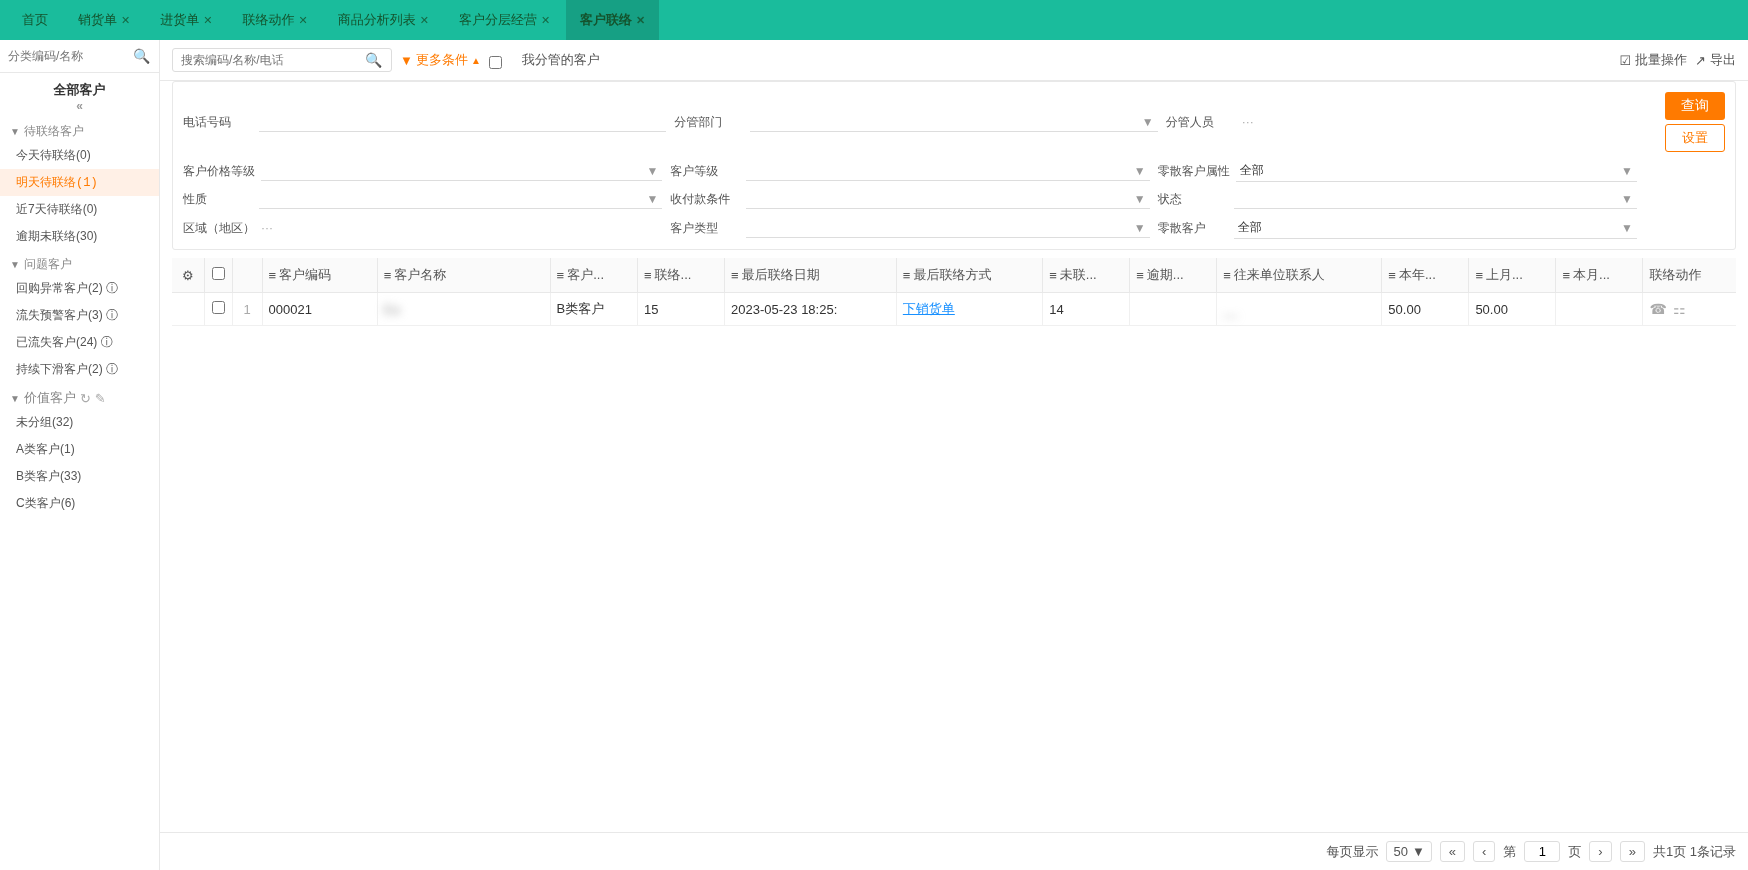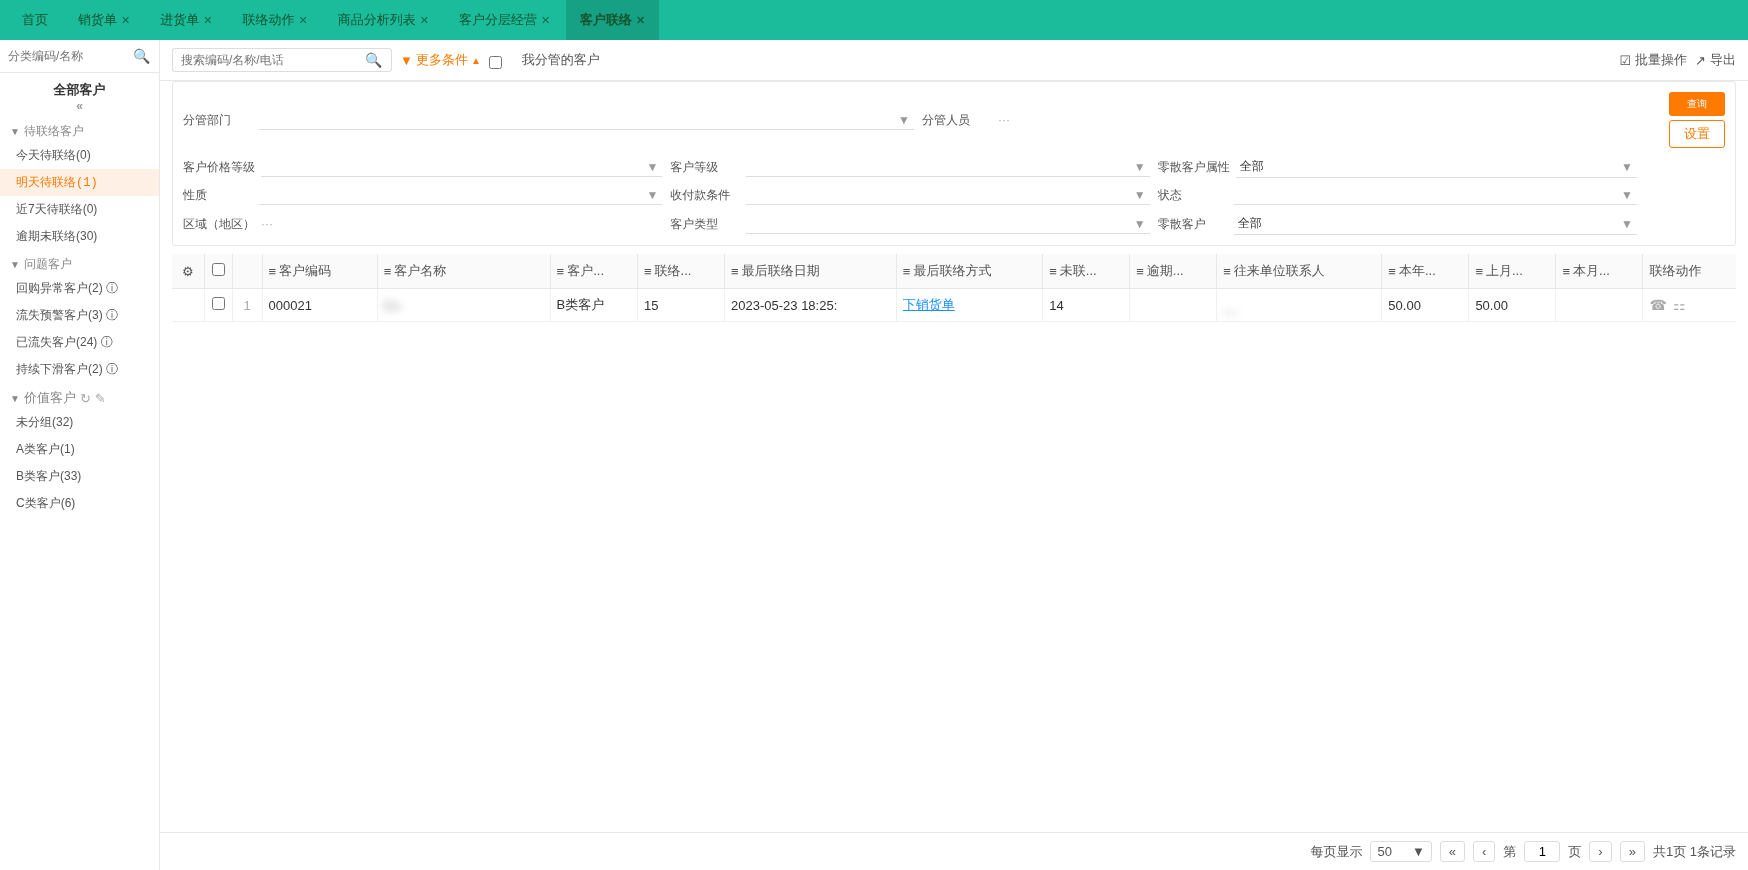--- a/index.html
+++ b/index.html
@@ -206,21 +206,21 @@
     .filter-select span { color: #999; font-size: 12px; }
     .caret { color: #aaa; font-size: 10px; }
     .filter-more { color: #aaa; font-size: 12px; cursor: pointer; }
     .query-btn {
       background: #ff7a00;
       color: #fff;
       border: none;
       border-radius: 3px;
       padding: 5px 16px;
       cursor: pointer;
-      font-size: 10px;
+      font-size: 14px;
     }
     .set-btn {
       background: #fff;
       color: #ff7a00;
       border: 1px solid #ff7a00;
       border-radius: 3px;
       padding: 4px 14px;
       cursor: pointer;
       font-size: 13px;
     }
@@ -283,21 +283,21 @@
       font-size: 12px;
       color: #555;
       background: #fff;
     }
     .page-size-select {
       display: flex;
       align-items: center;
       border: 1px solid #ddd;
       border-radius: 3px;
       padding: 2px 6px;
-      gap: 20px;
+      gap: 4px;
       cursor: pointer;
     }
     .page-btn {
       border: 1px solid #ddd;
       background: #fff;
       border-radius: 3px;
       padding: 2px 8px;
       cursor: pointer;
       color: #555;
     }
@@ -409,20 +409,24 @@
       </div>
       <div class="export-btn">
         <span>↗</span>
         <span>导出</span>
       </div>
     </div>
 
     <div class="filter-panel">
 
       <div class="filter-row">
+        <div class="filter-field">
+          <span class="filter-label">电话号码</span>
+          <input class="filter-input" type="text" value="" style="">
+        </div>
         <div class="filter-field">
           <span class="filter-label">分管部门</span>
           <div class="filter-select">
             <span></span>
               <span class="caret">▼</span>
           </div>
         </div>
         <div class="filter-field">
           <span class="filter-label">分管人员</span>
           <span class="filter-more">···</span>

